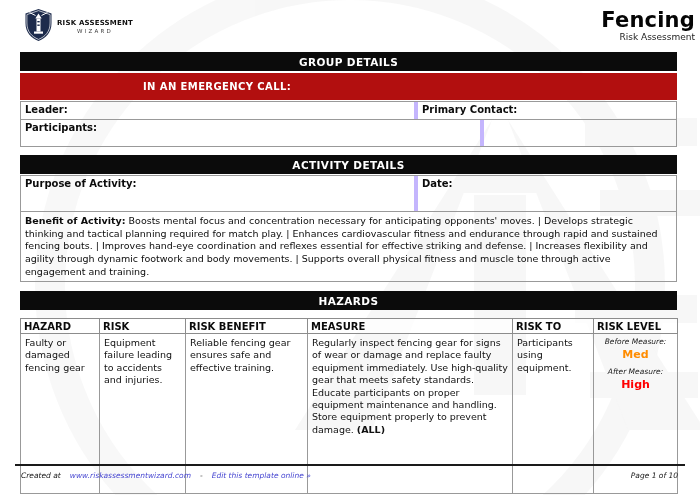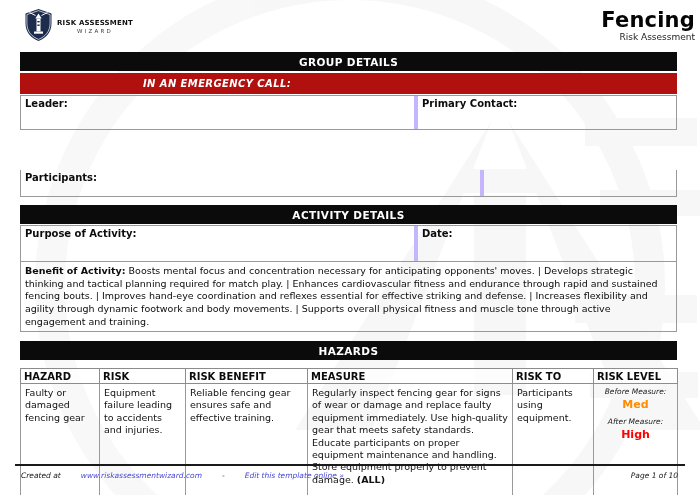--- a/index.html
+++ b/index.html
@@ -23,31 +23,31 @@
   .brand-line2 { font-size:5.5px; color:#3a3a3a; letter-spacing:2.2px; text-align:center; }
   .title-block { text-align:right; }
   .doc-title { font-size:21px; font-weight:bold; letter-spacing:.2px; color:#050505; line-height:1.05; }
   .doc-subtitle { font-size:9px; color:#222; margin-top:1px; }
 
   
   .content { position:absolute; left:20px; width:657px; top:52px; }
   .bar { height:19px; display:flex; align-items:center; justify-content:center;
          color:#fff; font-weight:bold; font-size:10.5px; letter-spacing:.4px; }
   .bar-black { background:var(--bar-black, #0b0b0b); }
-  .bar-red   { background:var(--banner-red, #b20f0f); height:21px; margin-top:2px;
-               justify-content:flex-start; font-size:10px;font-style:italic; }
+  .bar-red   { background:var(--banner-red, #b20f0f); height:27px; margin-top:2px;
+               justify-content:flex-start; font-size:10px; }
   .bar-red .red-left { width:60%; display:flex; justify-content:center; }
 
   .grid-row { display:flex; border:1px solid #999; border-top:none; background:transparent; }
   .grid-row.first { border-top:1px solid #999; margin-top:1px; }
   .cell { padding:2px 4px; font-size:10px; font-weight:bold; color:#0c0c0c; }
   .cell + .cell { border-left:4px solid #c4b5fd; }
-  .row-leader { height:35px; }
+  .row-leader { height:19px; }
   .row-leader .c1 { width:60%; } .row-leader .c2 { width:40%; }
-  .row-participants { height:27px;margin-top:40px; }
+  .row-participants { height:27px; }
   .row-participants .c1 { width:70%; } .row-participants .c2 { width:30%; }
   .row-purpose { height:37px; }
   .row-purpose .c1 { width:60%; } .row-purpose .c2 { width:40%; }
   .row-benefit { min-height:52px; }
   .row-benefit .c1 { width:100%; font-weight:normal; font-size:9.5px; line-height:1.33; padding:3px 4px; }
   .row-benefit b { font-weight:bold; }
 
   .spacer-8 { height:8px; } .spacer-9 { height:9px; }
 
   
@@ -65,21 +65,21 @@
   .rl-value { font-weight:bold; font-size:11px; margin:1px 0 5px 0; }
   .rl-before { color:var(--risk-med, #ff8c00); }
   .rl-after  { color:var(--risk-high, #ff0000); font-size:11px; }
   .measure-tag { font-weight:bold; }
 
   
   .footer-rule { position:absolute; left:15px; width:670px; top:464px; height:2px; background:#1a1a1a; }
   .footer { position:absolute; left:21px; width:657px; top:471px;
             display:flex; justify-content:space-between; align-items:center;
             font-size:7.5px; font-style:italic; color:#141414; }
-  .footer-left { display:flex; gap:20px; align-items:center; }
+  .footer-left { display:flex; gap:9px; align-items:center; }
   .footer a { color:var(--link-blue, #4545d1); text-decoration:none; cursor:pointer; }
 </style>
 </head>
 <body>
 
 <div class="page">
 
   <svg class="watermark" viewBox="0 0 700 495" xmlns="http://www.w3.org/2000/svg">
     <g opacity="0.045" fill="#555555" stroke="none">
       <circle cx="350" cy="285" r="300" fill="none" stroke="#555555" stroke-width="30"></circle>

